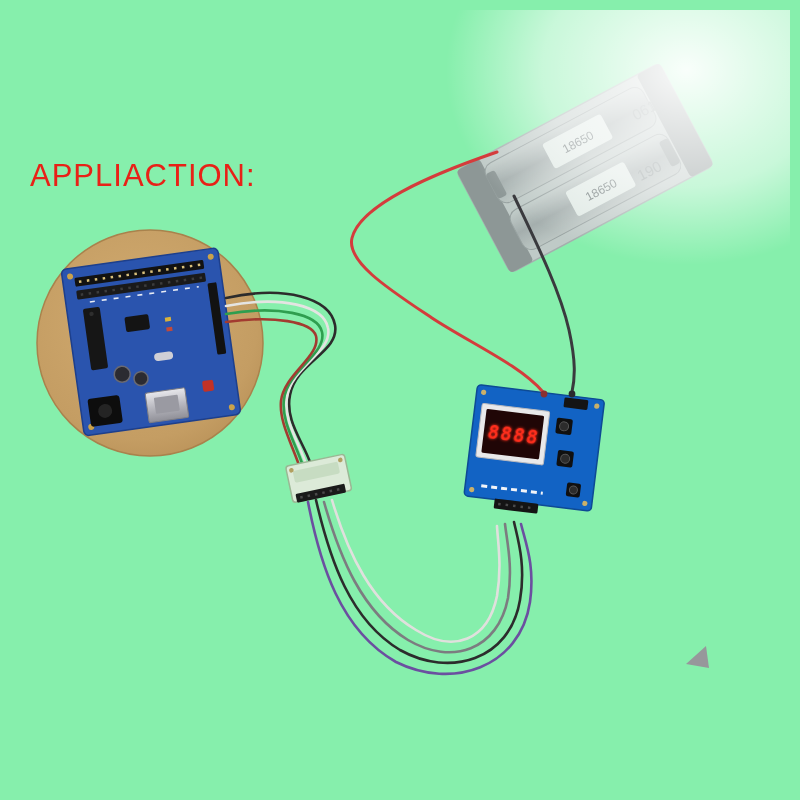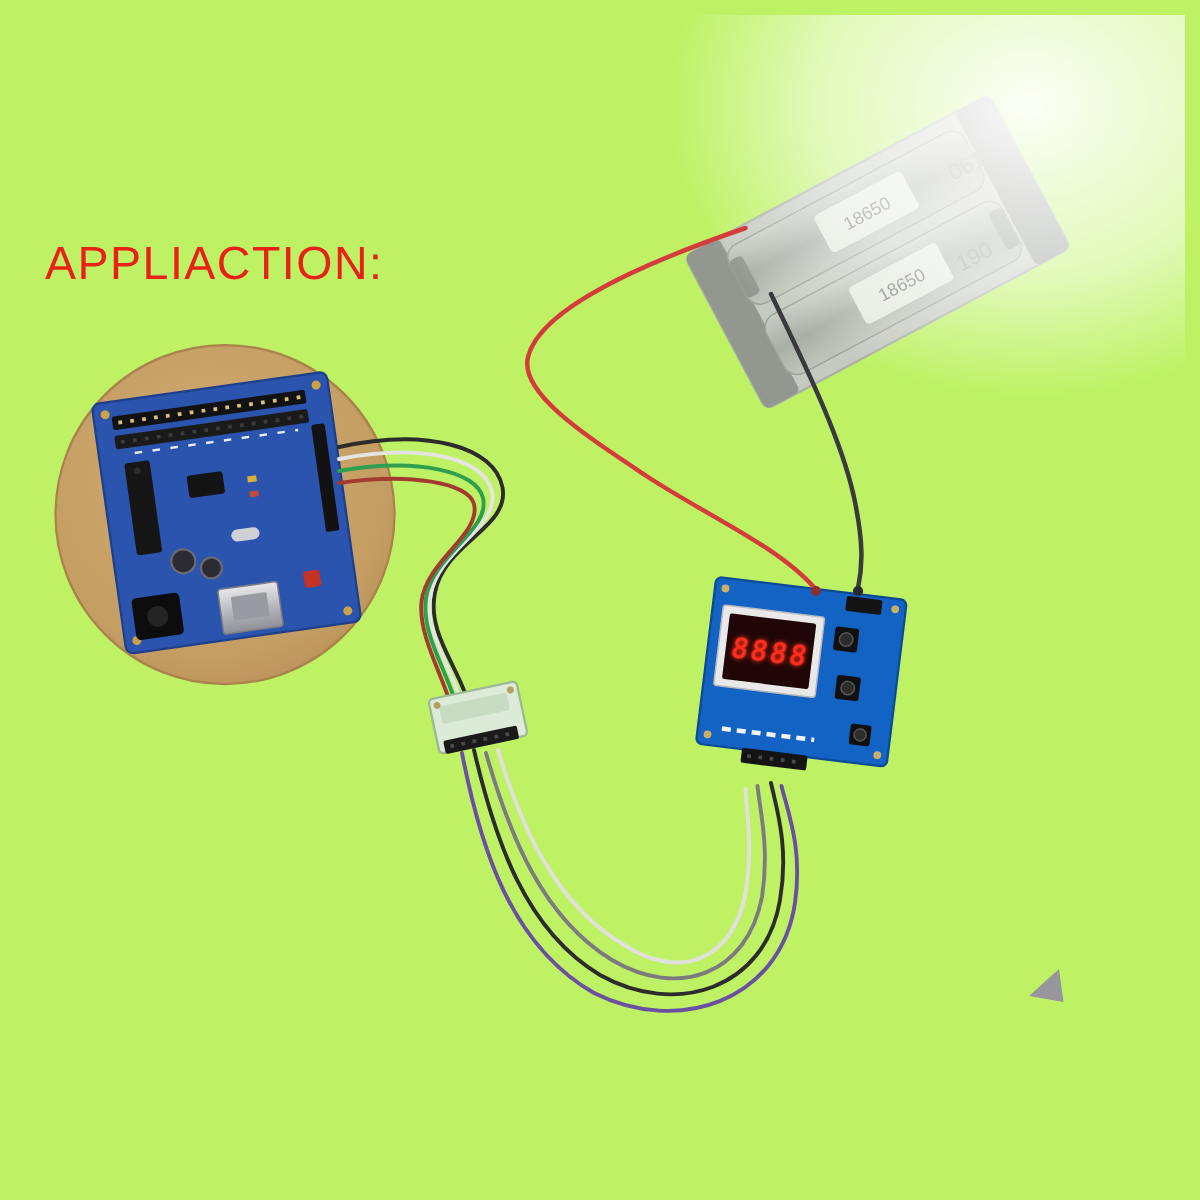--- a/index.html
+++ b/index.html
@@ -1,16 +1,16 @@
 <!DOCTYPE html>
 <html><head>
 <meta charset="utf-8">
 <style>
   html,body{margin:0;padding:0;background:#ffffff;}
-  .stage{position:relative;width:800px;height:800px;background:#bef264;overflow:hidden;
+  .stage{position:relative;width:800px;height:800px;background:#86efac;overflow:hidden;
          font-family:"Liberation Sans",sans-serif;}
   .app-title{position:absolute;left:30px;top:158px;font-size:31px;letter-spacing:1px;
              color:#e82117;font-weight:500;}
   svg text{font-family:"Liberation Sans",sans-serif;}
   .seg-digits{font-family:"DejaVu Sans Mono",monospace;font-weight:bold;}
 </style>
 </head>
 <body>
 
 <div class="stage">

